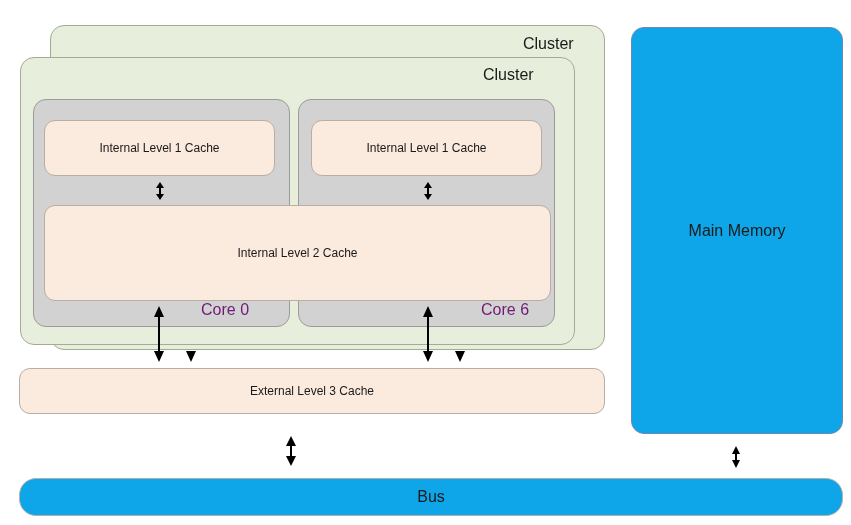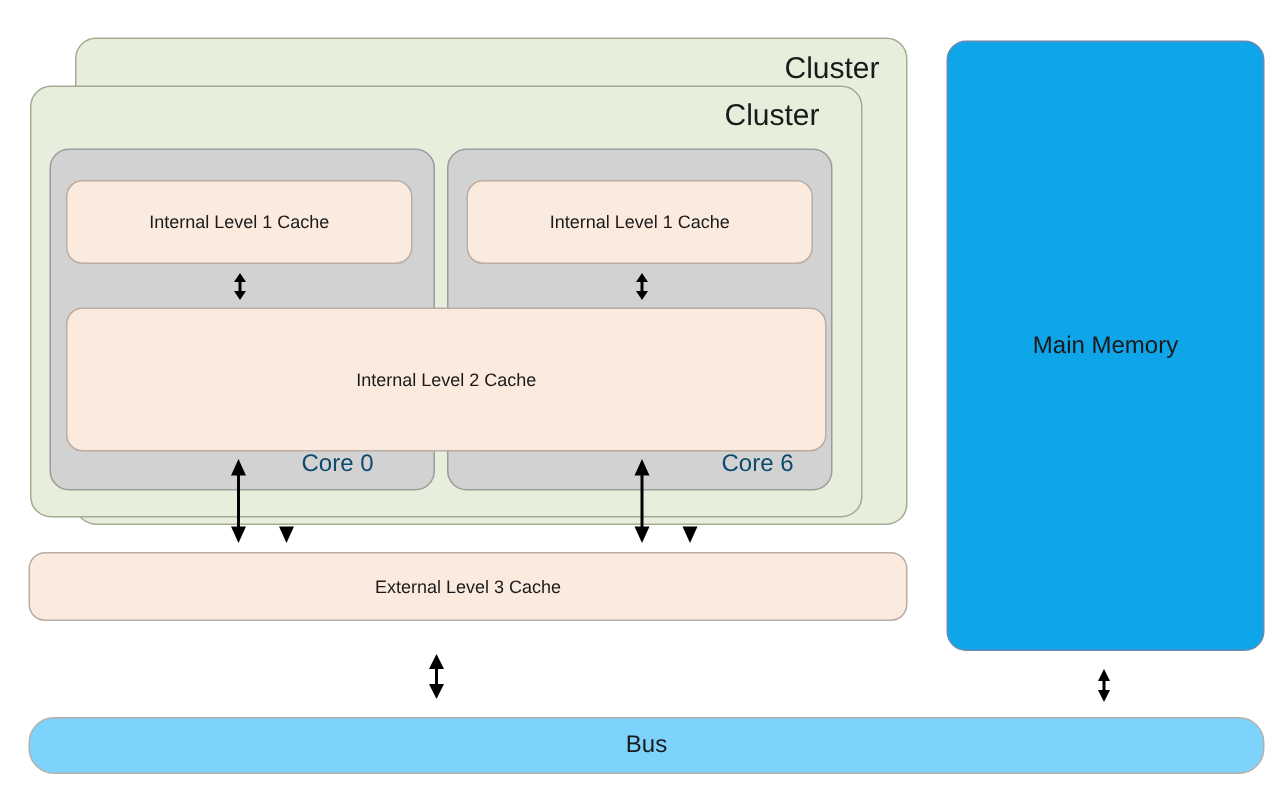--- a/index.html
+++ b/index.html
@@ -23,33 +23,33 @@
     border-radius: 12px;
     border: 1px solid #9a9a8f;
   }
   .cluster {
     background: #e8eedc;
     border: 1px solid #a3ab93;
     border-radius: 14px;
   }
   .cluster-label {
     position: absolute;
-    font-size: 20px;
+    font-size: 16px;
     color: #1a1a1a;
     white-space: nowrap;
   }
   .core {
     background: #d2d2d2;
     border: 1px solid #9b9b9b;
     border-radius: 13px;
   }
   .core-label {
     position: absolute;
     font-size: 16px;
-    color: #0c4a6e;
+    color: #701a75;
     white-space: nowrap;
   }
   .cache {
     background: #fbeade;
     border: 1px solid #b9ada4;
     border-radius: 11px;
     display: flex;
     align-items: center;
     justify-content: center;
     font-size: 12px;
@@ -60,21 +60,21 @@
     background: #0ea5e9;
     border: 1px solid #6a88b2;
     border-radius: 13px;
     display: flex;
     align-items: center;
     justify-content: center;
     font-size: 16px;
     color: #1a1a1a;
   }
   .bus {
-    background: #7dd3fc;
+    background: #0ea5e9;
     border: 1px solid #b6b0ac;
     border-radius: 17px;
     display: flex;
     align-items: center;
     justify-content: center;
     font-size: 16px;
     color: #1a1a1a;
   }
   .arrow-svg {
     position: absolute;

